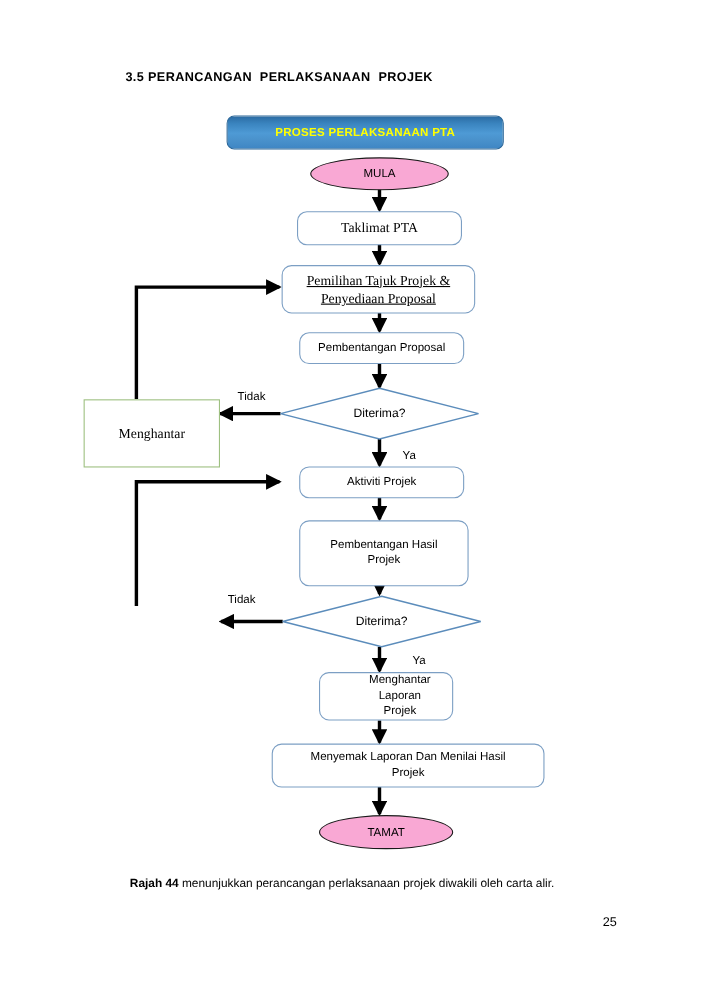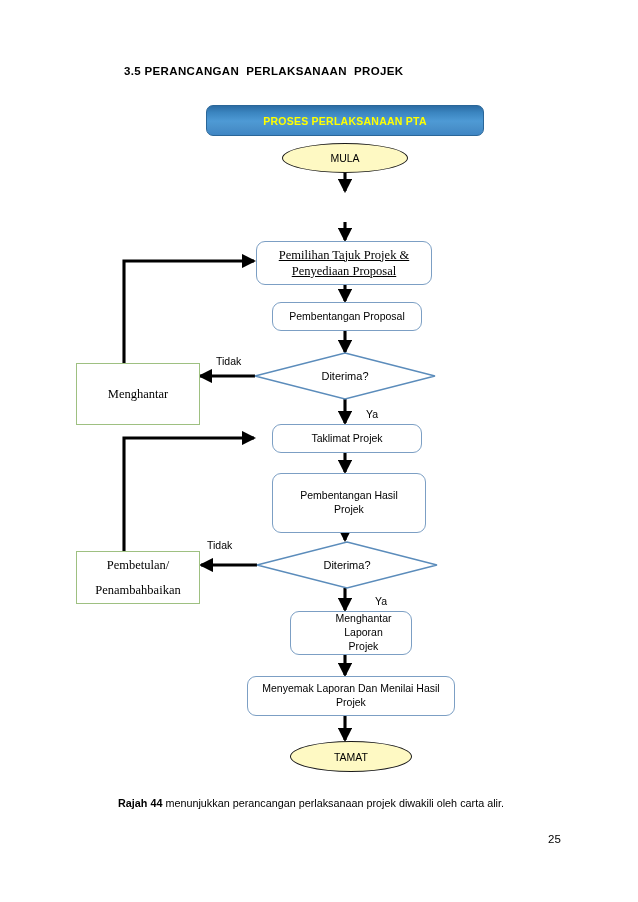--- a/index.html
+++ b/index.html
@@ -12,21 +12,21 @@
     height: 902px;
     position: relative;
     overflow: hidden;
     font-family: "Liberation Sans", sans-serif;
     color: #000000;
   }
 
   
   #section-heading {
     position: absolute;
-    left: 124px;
+    left: 114px;
     top: 65px;
     font-family: "Liberation Sans", sans-serif;
     font-size: 11.5px;
     font-weight: bold;
     letter-spacing: 0.35px;
     color: #000;
     white-space: pre;
   }
 
   
@@ -108,21 +108,21 @@
     font-size: 12.5px;
     line-height: 1.95;
   }
 
   
   .node-oval {
     position: absolute;
     box-sizing: border-box;
     border: 1.6px solid #1a1a1a;
     border-radius: 50%;
-    background: #fef9c3;
+    background: #f9a8d4;
     display: flex;
     align-items: center;
     justify-content: center;
     text-align: left;
     font-family: "Liberation Sans", sans-serif;
     font-size: 10.5px;
   }
 
   
   .node-diamond {
@@ -217,28 +217,31 @@
       <line x1="345" y1="655" x2="345" y2="675"></line>
 
       <line x1="345" y1="715" x2="345" y2="740"></line>
 
       <path d="M 124 363 L 124 261 L 254 261"></path>
 
       <path d="M 124 551 L 124 438 L 254 438"></path>
     </g>
   </svg>
 
-  <div class="banner" style="left:206px; top:105px; width:278px; height:31px;align-items:center;">
+  <div class="banner" style="left:206px; top:105px; width:252px; height:31px;align-items:center;">
     <span>PROSES PERLAKSANAAN PTA</span>
   </div>
 
   <div class="node-oval" style="left:282px; top:143px; width:126px; height:30px;">
     <span>MULA</span>
   </div>
 
+  <div class="node-box font-serif" style="left:270px; top:192px; width:150px; height:31px;">
+    <span class="label">Taklimat  PTA</span>
+  </div>
 
   <div class="node-box font-serif" style="left:256px; top:241px; width:176px; height:44px;text-decoration:underline;">
     <span class="label" style="white-space:pre-line;">Pemilihan  Tajuk  Projek &amp;
 Penyediaan  Proposal</span>
   </div>
 
   <div class="node-box font-sans" style="left:272px; top:302px; width:150px; height:29px;">
     <span class="label">Pembentangan Proposal</span>
   </div>
 
@@ -247,46 +250,42 @@
       <polygon points="90,0 180,23 90,46 0,23" fill="#ffffff" stroke="#5b8cbb" stroke-width="1.3"></polygon>
     </svg>
     <span class="label">Diterima?</span>
   </div>
 
   <div class="node-green" style="left:76px; top:363px; width:124px; height:62px;">
     <span style="white-space:pre-line;">Menghantar</span>
   </div>
 
   <div class="node-box font-sans" style="left:272px; top:424px; width:150px; height:29px;">
-    <span class="label">Taklimat Projek</span>
+    <span class="label">Aktiviti Projek</span>
   </div>
 
   <div class="node-box font-sans" style="left:272px; top:473px; width:154px; height:60px;">
     <span class="label" style="white-space:pre-line;">Pembentangan Hasil
 Projek</span>
   </div>
 
   <div class="node-diamond" style="left:257px; top:542px; width:180px; height:46px;">
     <svg width="180" height="46" viewBox="0 0 180 46" xmlns="http://www.w3.org/2000/svg">
       <polygon points="90,0 180,23 90,46 0,23" fill="#ffffff" stroke="#5b8cbb" stroke-width="1.3"></polygon>
     </svg>
     <span class="label">Diterima?</span>
   </div>
 
-  <div class="node-green" style="left:76px; top:551px; width:124px; height:53px;">
-    <span style="white-space:pre-line;">Pembetulan/
-Penambahbaikan</span>
-  </div>
 
   <div class="node-box font-sans" style="left:290px; top:611px; width:122px; height:44px;padding-left:25px;">
     <span class="label" style="white-space:pre-line;">Menghantar Laporan
 Projek</span>
   </div>
 
-  <div class="node-box font-sans" style="left:247px; top:676px; width:208px; height:40px;">
+  <div class="node-box font-sans" style="left:247px; top:676px; width:248px; height:40px;">
     <span class="label" style="white-space:pre-line;">Menyemak Laporan Dan Menilai Hasil
 Projek</span>
   </div>
 
   <div class="node-oval" style="left:290px; top:741px; width:122px; height:31px;">
     <span>TAMAT</span>
   </div>
 
   <div class="edge-label" style="left:216px; top:355px;">Tidak</div>
 

